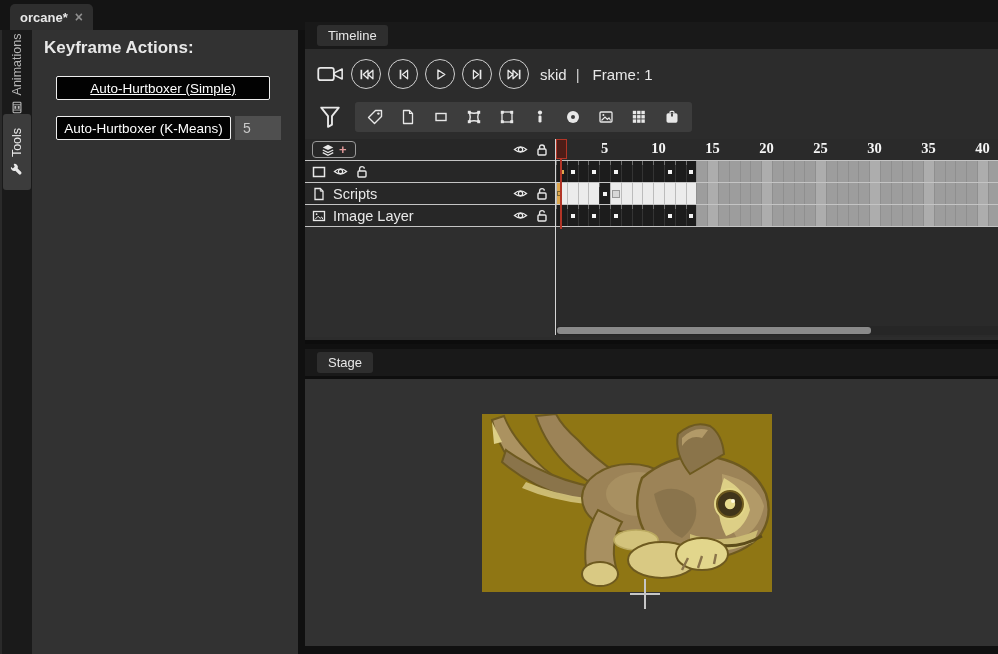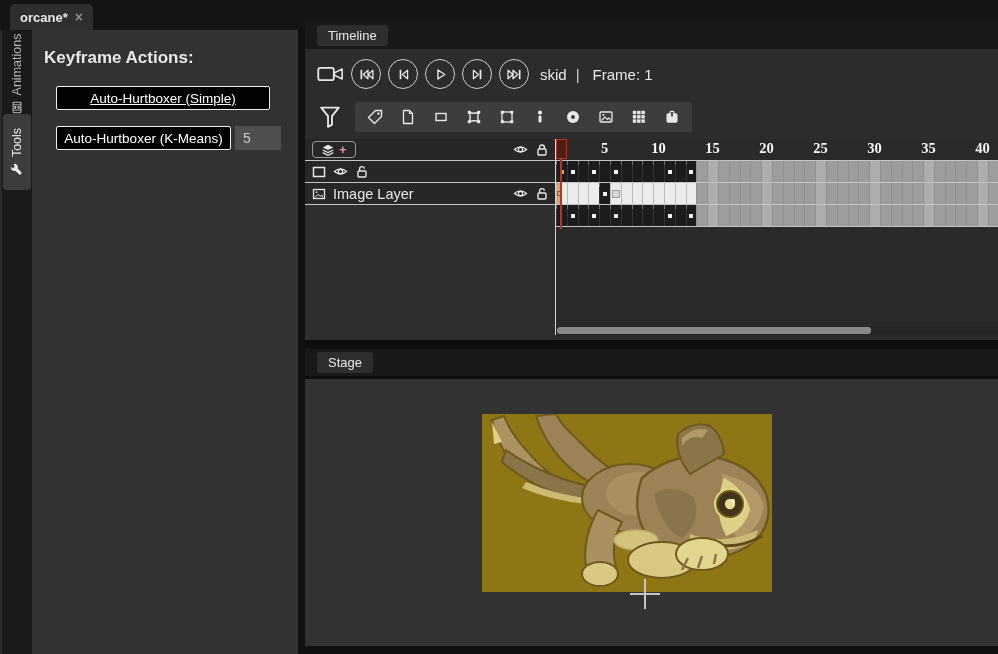--- a/index.html
+++ b/index.html
@@ -13,21 +13,21 @@
   .file-tab .close{color:#8f8f8f;font-weight:bold;font-size:14px;cursor:pointer;}
 
   
   .left-sec{position:absolute;left:0;top:30px;width:298px;height:624px;display:flex;}
   .vstrip{width:30px;height:100%;background:#1a1a1a;position:relative;border-left:2px solid #2a2a2a;}
   .vtab{position:absolute;left:1px;width:28px;height:76px;border-radius:3px;}
   .vtab.active{background:#3c3c3c;}
   .vtab .rot{position:absolute;left:50%;top:50%;transform:translate(-50%,-50%) rotate(-90deg);
              white-space:nowrap;display:flex;align-items:center;gap:5px;font-size:12.5px;}
   .vtab:not(.active) .rot{color:#b5b5b5;}
-  .left-content{flex:1;background:#323232;padding:14px 0 0 12px;box-sizing:border-box;}
+  .left-content{flex:1;background:#323232;padding:4px 0 0 12px;box-sizing:border-box;}
   .lc-h{font-size:17px;font-weight:bold;margin:4px 0 10px 0;}
   .lc-p{font-size:16px;margin:0 0 10px 0;color:#f0f0f0;}
   .act-btn{display:block;height:24px;background:#020202;border:1px solid #ededed;border-radius:2px;
            color:#fff;font-family:"Liberation Sans",sans-serif;font-size:13.5px;cursor:pointer;}
   .btn-wide{width:214px;margin:18px 0 16px 12px;text-decoration:underline;}
   .btn-row{display:flex;gap:4px;margin-left:12px;}
   .btn-row .act-btn{width:175px;}
   .num-input{width:46px;height:24px;background:#4f4f4f;border:none;color:#c9c9c9;font-size:14px;
              padding:0 0 0 8px;font-family:"Liberation Sans",sans-serif;box-sizing:border-box;}
 
@@ -294,20 +294,41 @@
                 </svg>
               </span>
           </div>
 
         <div class="layer-row">
               <span>
                 <svg width="14" height="14" viewBox="0 0 14 14">
                   <rect x="1.5" y="2.5" width="11" height="9" fill="none" stroke="#e8e8e8" stroke-width="1.5"></rect>
                 </svg>
               </span>
+    <span>
+                <svg width="15" height="15" viewBox="0 0 16 16">
+                  <path d="M1.5 8 Q8 2.6 14.5 8 Q8 13.4 1.5 8Z" fill="none" stroke="#e8e8e8" stroke-width="1.3"></path>
+                  <circle cx="8" cy="8" r="2.3" fill="none" stroke="#e8e8e8" stroke-width="1.3"></circle>
+                </svg>
+              </span>
+    <span>
+                <svg width="14" height="14" viewBox="0 0 14 14">
+                  <rect x="3" y="6" width="8" height="6" rx="1" fill="none" stroke="#e8e8e8" stroke-width="1.4"></rect>
+                  <path d="M4.6 6 V4 Q4.6 1.6 7 1.6 Q9.2 1.6 9.4 3.6" fill="none" stroke="#e8e8e8" stroke-width="1.4"></path>
+                </svg>
+              </span>
+            </div>
+            <div class="layer-row">
+              <span>
+                <svg width="14" height="14" viewBox="0 0 14 14">
+                  <path d="M3 1.5 H8.3 L11 4.2 V12.5 H3Z" fill="none" stroke="#e8e8e8" stroke-width="1.3"></path>
+                  <path d="M8.3 1.5 V4.2 H11" fill="none" stroke="#e8e8e8" stroke-width="1"></path>
+                </svg>
+              </span>
+    <span class="lname">Scripts</span>
     <span>
                 <svg width="15" height="15" viewBox="0 0 16 16">
                   <path d="M1.5 8 Q8 2.6 14.5 8 Q8 13.4 1.5 8Z" fill="none" stroke="#e8e8e8" stroke-width="1.3"></path>
                   <circle cx="8" cy="8" r="2.3" fill="none" stroke="#e8e8e8" stroke-width="1.3"></circle>
                 </svg>
               </span>
     <span>
                 <svg width="14" height="14" viewBox="0 0 14 14">
                   <rect x="3" y="6" width="8" height="6" rx="1" fill="none" stroke="#e8e8e8" stroke-width="1.4"></rect>
                   <path d="M4.6 6 V4 Q4.6 1.6 7 1.6 Q9.2 1.6 9.4 3.6" fill="none" stroke="#e8e8e8" stroke-width="1.4"></path>

